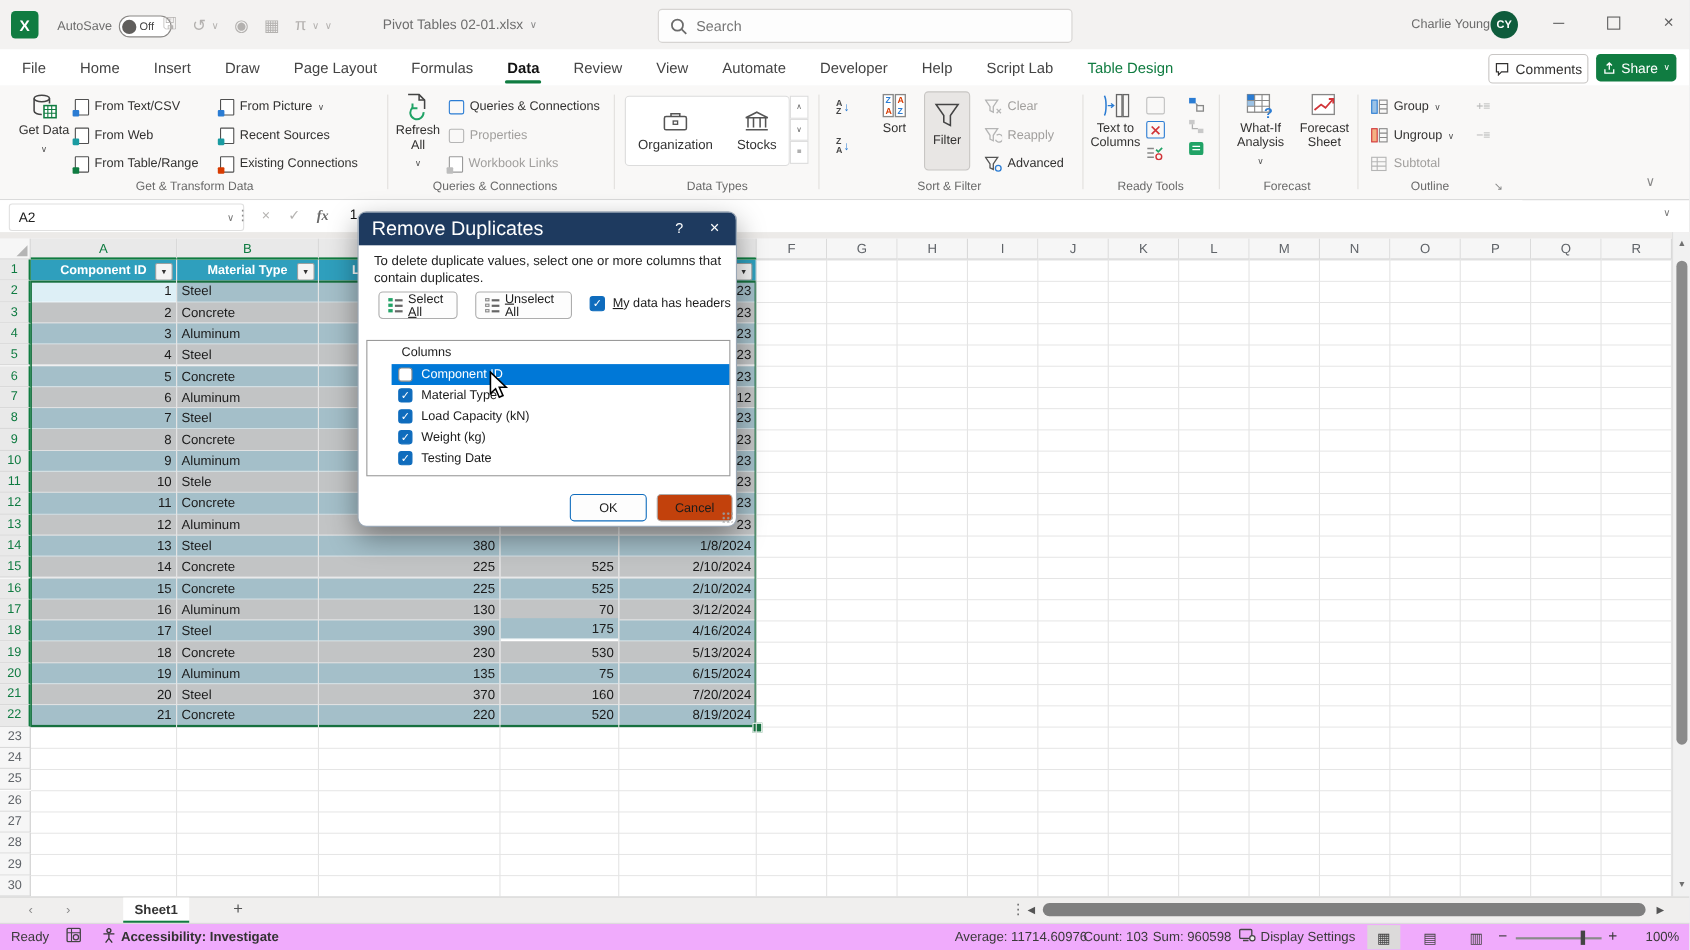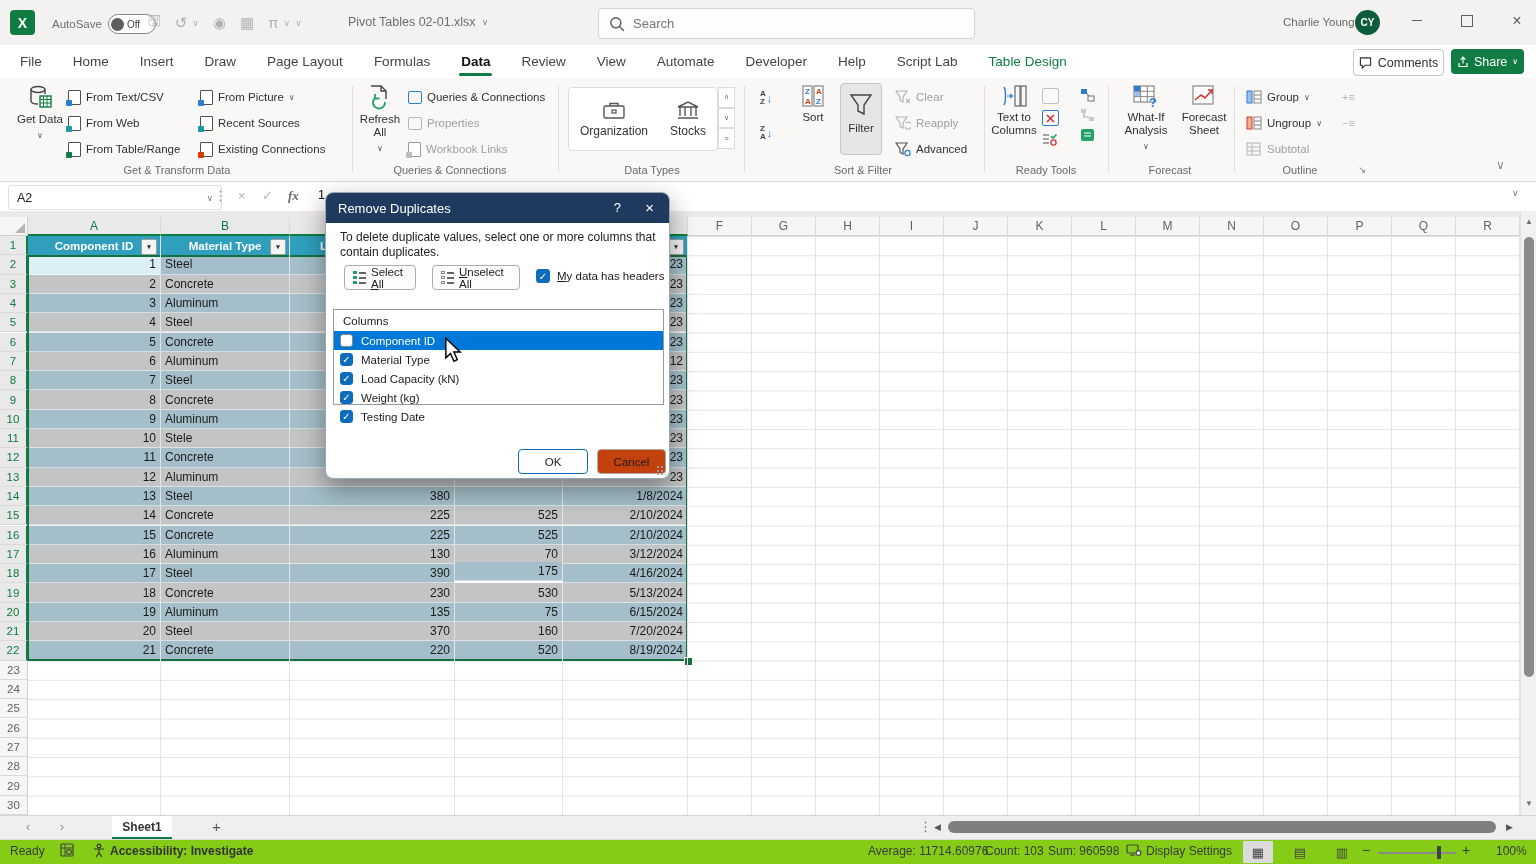--- a/index.html
+++ b/index.html
@@ -114,36 +114,36 @@
   .tcell.al-r{justify-content:flex-end;padding-right:4px;}
   .tcell.al-l{justify-content:flex-start;padding-left:4px;}
   .tcell.active-cell{background:#ddeff6;}
   #sel-border{position:absolute;left:27px;top:44.3px;width:661px;height:406px;border:2px solid #17703f;box-sizing:border-box;pointer-events:none;}
   #fill-handle{position:absolute;left:684px;top:446px;width:7px;height:7px;background:#17703f;border:1px solid #fff;}
 
   
   #dialog{position:absolute;left:325px;top:192px;width:345px;height:287px;background:#fff;border-radius:8px;
           box-shadow:0 10px 26px rgba(0,0,0,.38);z-index:50;font-size:12px;color:#1b1b1b;overflow:hidden;border:1px solid #9aa7b5;box-sizing:border-box;}
   #dlg-title{position:absolute;left:0;top:0;right:0;height:30px;background:#1e3a5f;color:#fff;display:flex;align-items:center;
-             font-size:13px;padding-left:12px;}
+             font-size:18px;padding-left:12px;}
   #dlg-help{position:absolute;right:48px;top:7px;color:#fff;font-size:13px;}
   #dlg-close{position:absolute;right:15px;top:6px;color:#fff;font-size:15px;}
   #dlg-instr{position:absolute;left:14px;top:37px;width:322px;line-height:15px;color:#222;}
   .dlg-btn{position:absolute;top:72px;height:25px;border:1px solid #adadad;border-radius:4px;background:#fdfdfd;
            display:flex;align-items:center;gap:5px;padding:0 8px;font-size:11.5px;color:#1b1b1b;box-sizing:border-box;}
   .lsticon{display:flex;flex-direction:column;gap:2px;}
   .lsticon div{display:flex;gap:2px;align-items:center;}
   .lsticon i{display:block;width:4px;height:3px;}
   .lsticon b{display:block;width:7px;height:2px;background:#666;}
   #hdr-check{position:absolute;left:210px;top:76px;display:flex;align-items:center;gap:7px;font-size:11.5px;}
   .cb{width:14px;height:14px;border:1px solid #8a8a8a;border-radius:3px;background:#fff;box-sizing:border-box;flex:0 0 auto;
       display:flex;align-items:center;justify-content:center;color:#fff;font-size:10px;}
   .cb.on{background:#0f6cbd;border-color:#0f6cbd;}
   .cb.on::after{content:"✓";}
-  #dlg-list{position:absolute;left:7px;top:116px;width:331px;height:96px;border:1px solid #9a9a9a;background:#fff;box-sizing:border-box;}
+  #dlg-list{position:absolute;left:7px;top:116px;width:331px;height:124px;border:1px solid #9a9a9a;background:#fff;box-sizing:border-box;padding-left:22px;}
   #dlg-list-label{padding:5px 9px 4px 9px;font-size:11.5px;color:#1b1b1b;}
   .dlg-item{height:19px;display:flex;align-items:center;gap:8px;padding-left:6px;font-size:11.5px;}
   .dlg-item .cb{width:13px;height:13px;}
   .dlg-item.hl{background:#0078d7;color:#fff;}
   #dlg-ok{position:absolute;left:192px;top:256px;width:68px;height:23px;border:1px solid #0f6cbd;border-radius:4px;background:#fdfdfd;
           display:flex;align-items:center;justify-content:center;font-size:11.5px;}
   #dlg-cancel{position:absolute;left:271px;top:256px;width:67px;height:23px;border:1px solid #adadad;border-radius:4px;background:#c2410c;
           display:flex;align-items:center;justify-content:center;font-size:11.5px;}
   #dlg-grip{position:absolute;right:3px;bottom:3px;width:10px;height:10px;
             background-image:radial-gradient(#9a9a9a 1px,transparent 1.2px);background-size:4px 4px;}
@@ -154,21 +154,21 @@
   .navarr{position:absolute;top:4px;font-size:12px;color:#8a8a8a;}
   #sheet-tab{position:absolute;left:112px;top:0;width:60px;height:23px;background:#fff;display:flex;align-items:center;justify-content:center;
              font-size:12px;color:#333;font-weight:bold;border-bottom:2.5px solid #107C41;box-sizing:border-box;}
   #add-sheet{position:absolute;left:212px;top:2px;font-size:15px;color:#555;}
   #hs-dots{position:absolute;left:919px;top:3px;font-size:13px;color:#666;}
   #hs-left{position:absolute;left:934px;top:6px;font-size:9px;color:#555;}
   #hs-right{position:absolute;left:1506px;top:6px;font-size:9px;color:#555;}
   #hs-thumb{position:absolute;left:948px;top:5px;width:548px;height:12px;background:#7f7f7f;border-radius:6px;}
 
   
-  #statusbar{position:absolute;left:0;top:839px;width:1536px;height:25px;background:#84cc16;border-top:1px solid #dcdcdc;
+  #statusbar{position:absolute;left:0;top:839px;width:1536px;height:25px;background:#f0abfc;border-top:1px solid #dcdcdc;
              box-sizing:border-box;font-size:12px;color:#3a3a3a;padding-left:36px;}
   .sb{position:absolute;top:4px;white-space:nowrap;}
   .sb-ico{position:absolute;top:3px;color:#444;}
   .viewbtn{position:absolute;top:1px;width:30px;height:22px;display:flex;align-items:center;justify-content:center;font-size:13px;color:#444;}
   .viewbtn.active{background:#dcdada;}
   #zoom-track{position:absolute;left:1378px;top:12px;width:78px;height:2px;background:#8a8a8a;}
   #zoom-handle{position:absolute;left:1437px;top:6px;width:4px;height:13px;background:#444;}
 </style>
 </head>
 <body>

